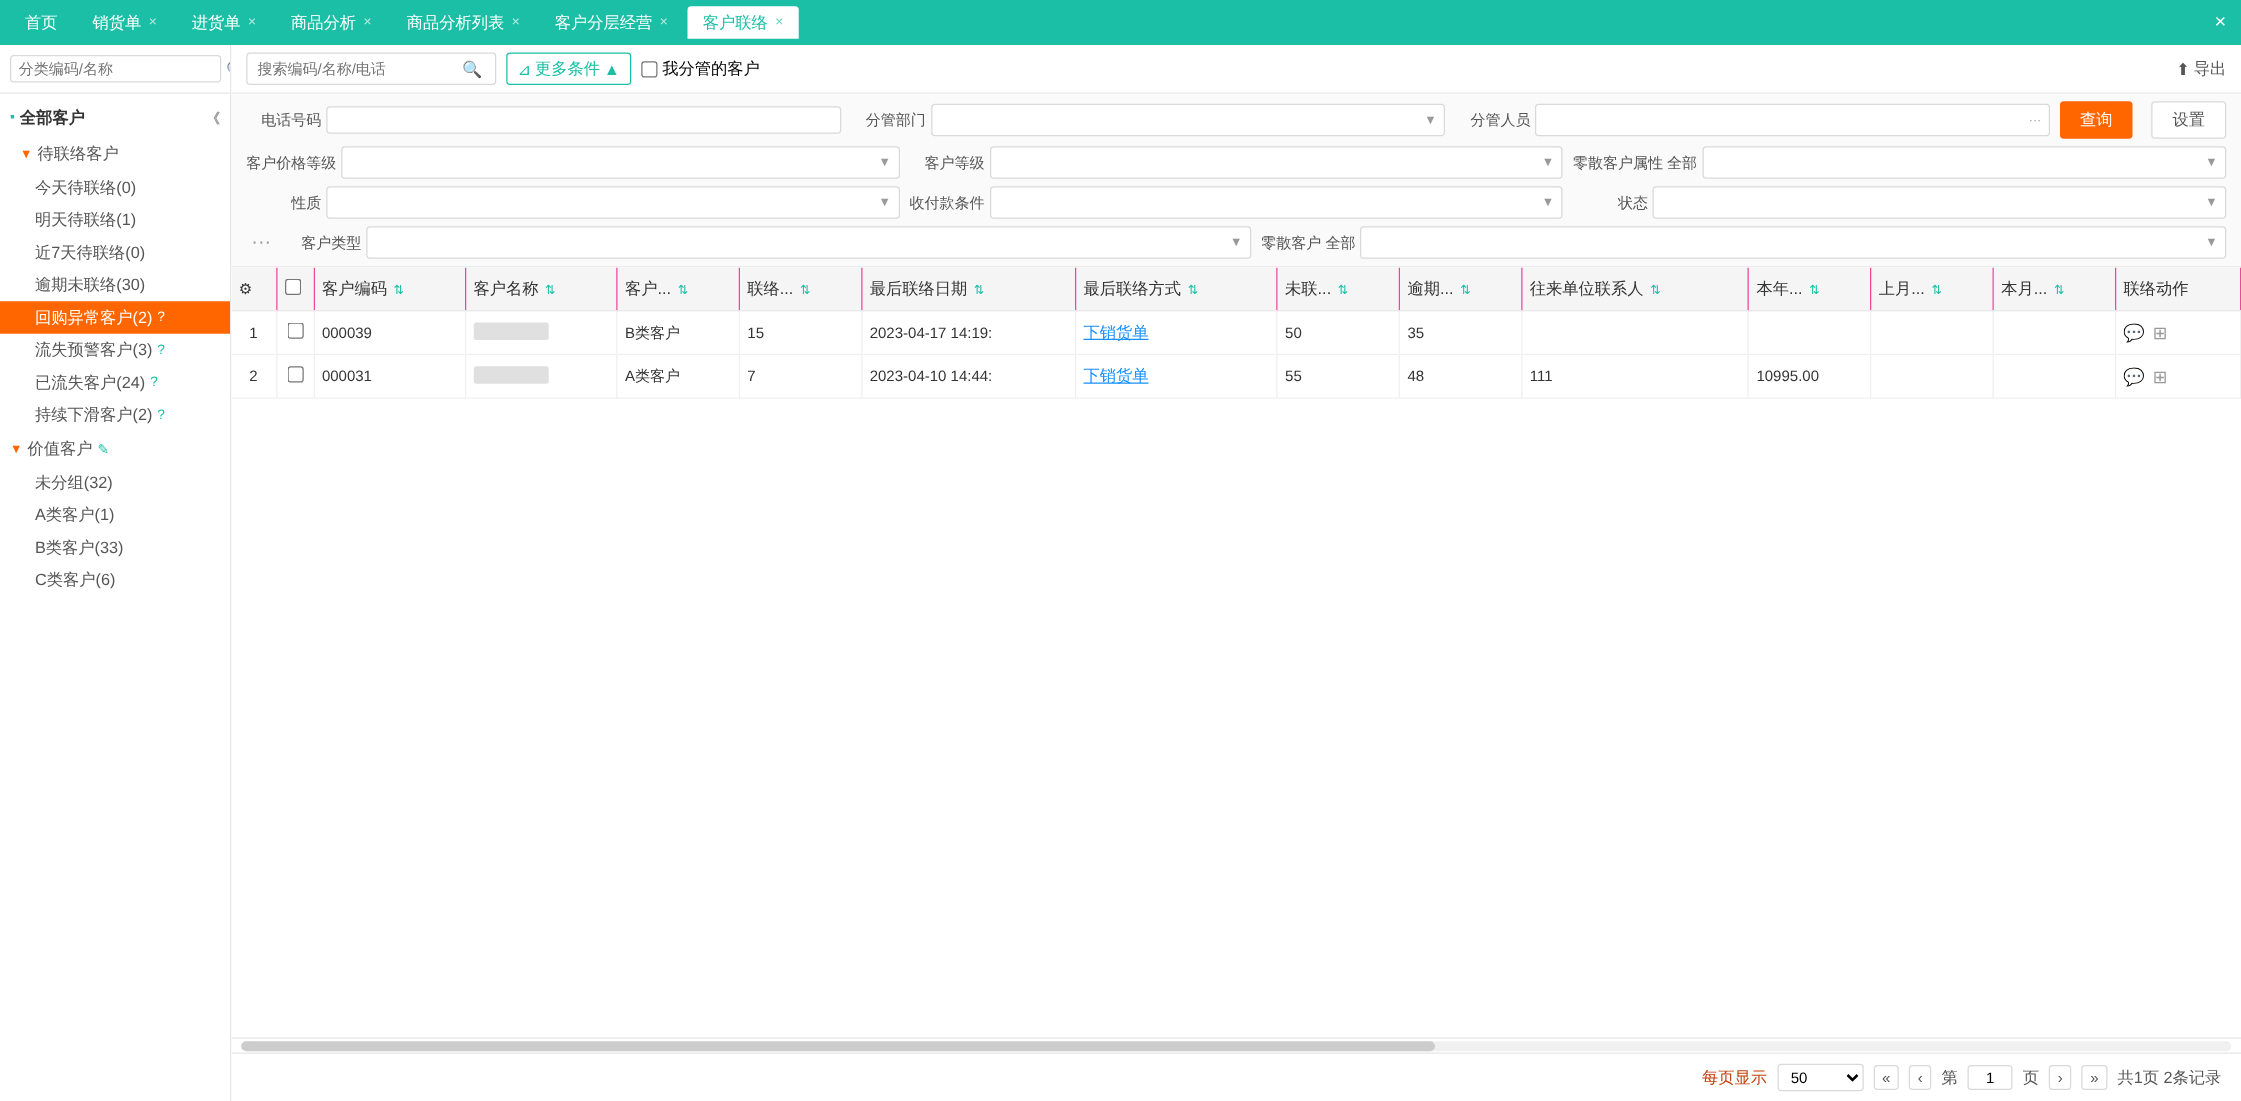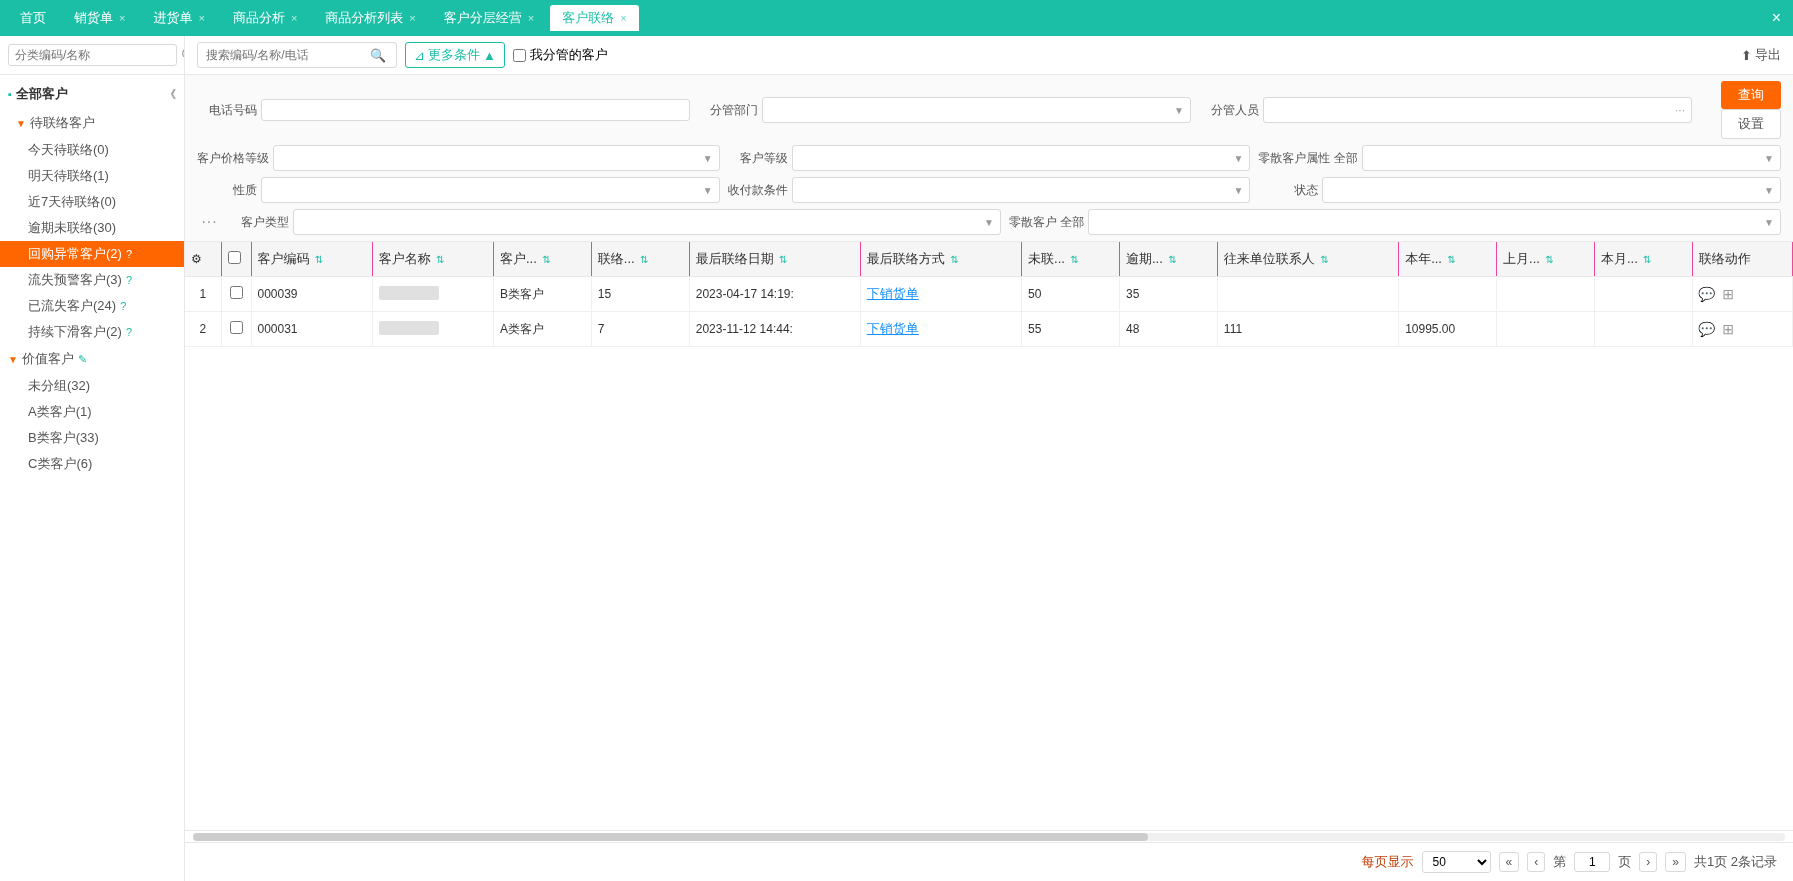--- a/index.html
+++ b/index.html
@@ -263,23 +263,22 @@
       background: #fff;
       display: flex;
       align-items: center;
       justify-content: space-between;
       cursor: pointer;
       min-height: 26px;
     }
     .filter-select .arrow-down { color: #999; font-size: 10px; }
     .filter-btn-area {
       display: flex;
-      flex-direction: column;
-      gap: 0;
-      margin-left: 21px;
+      flex-direction: row;
+      gap: 15px;
     }
     .btn-query {
       background: #ff6600;
       color: #fff;
       border: none;
       border-radius: 3px;
       padding: 5px 16px;
       cursor: pointer;
       font-size: 13px;
     }
@@ -717,21 +716,21 @@
             <td class="td-center">2</td>
             <td class="td-center">
               <input type="checkbox" style="">
             </td>
             <td>000031</td>
             <td>
               <span style="display:inline-block;width:60px;height:14px;background:#e0e0e0;border-radius:2px;"></span>
             </td>
             <td>A类客户</td>
             <td>7</td>
-            <td>2023-11-12 14:44:</td>
+            <td>2023-04-10 14:44:</td>
             <td>
               <span class="link-text">下销货单</span>
             </td>
             <td>55</td>
             <td>48</td>
             <td>111</td>
             <td>10995.00</td>
             <td></td>
             <td></td>
             <td>

